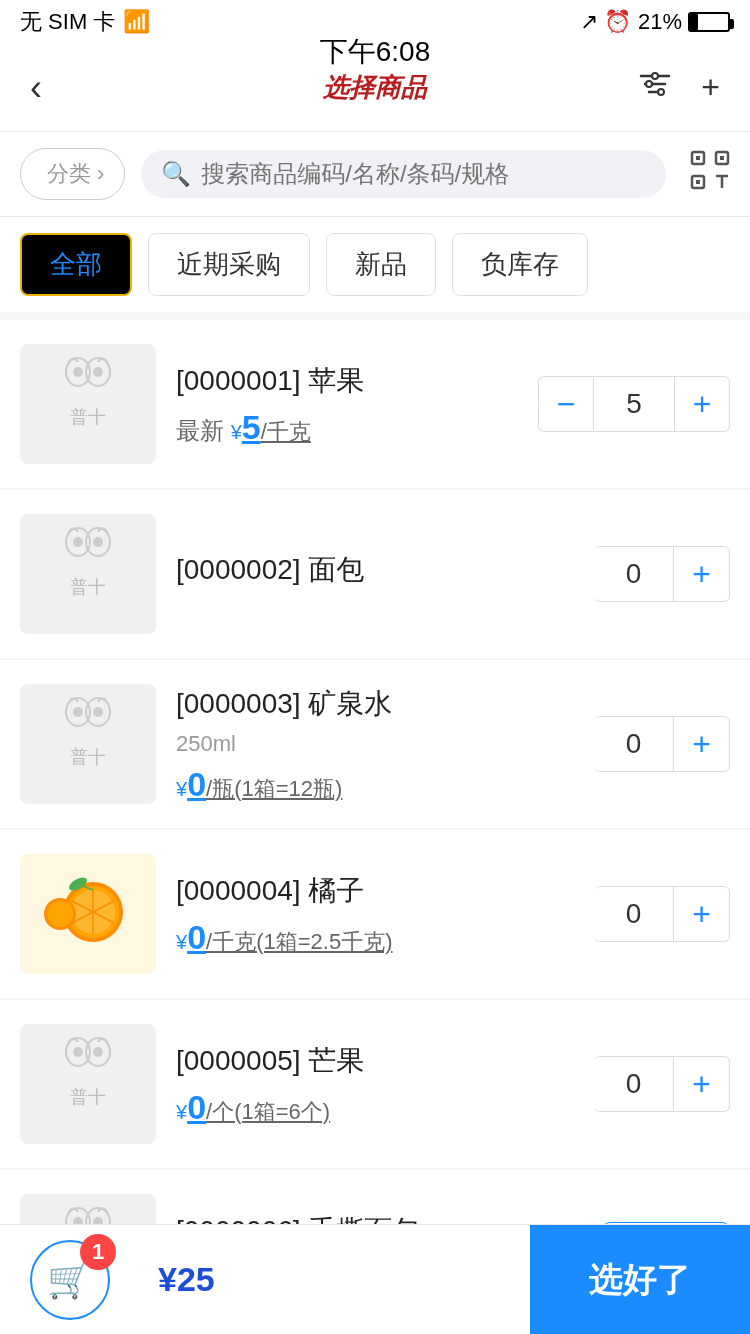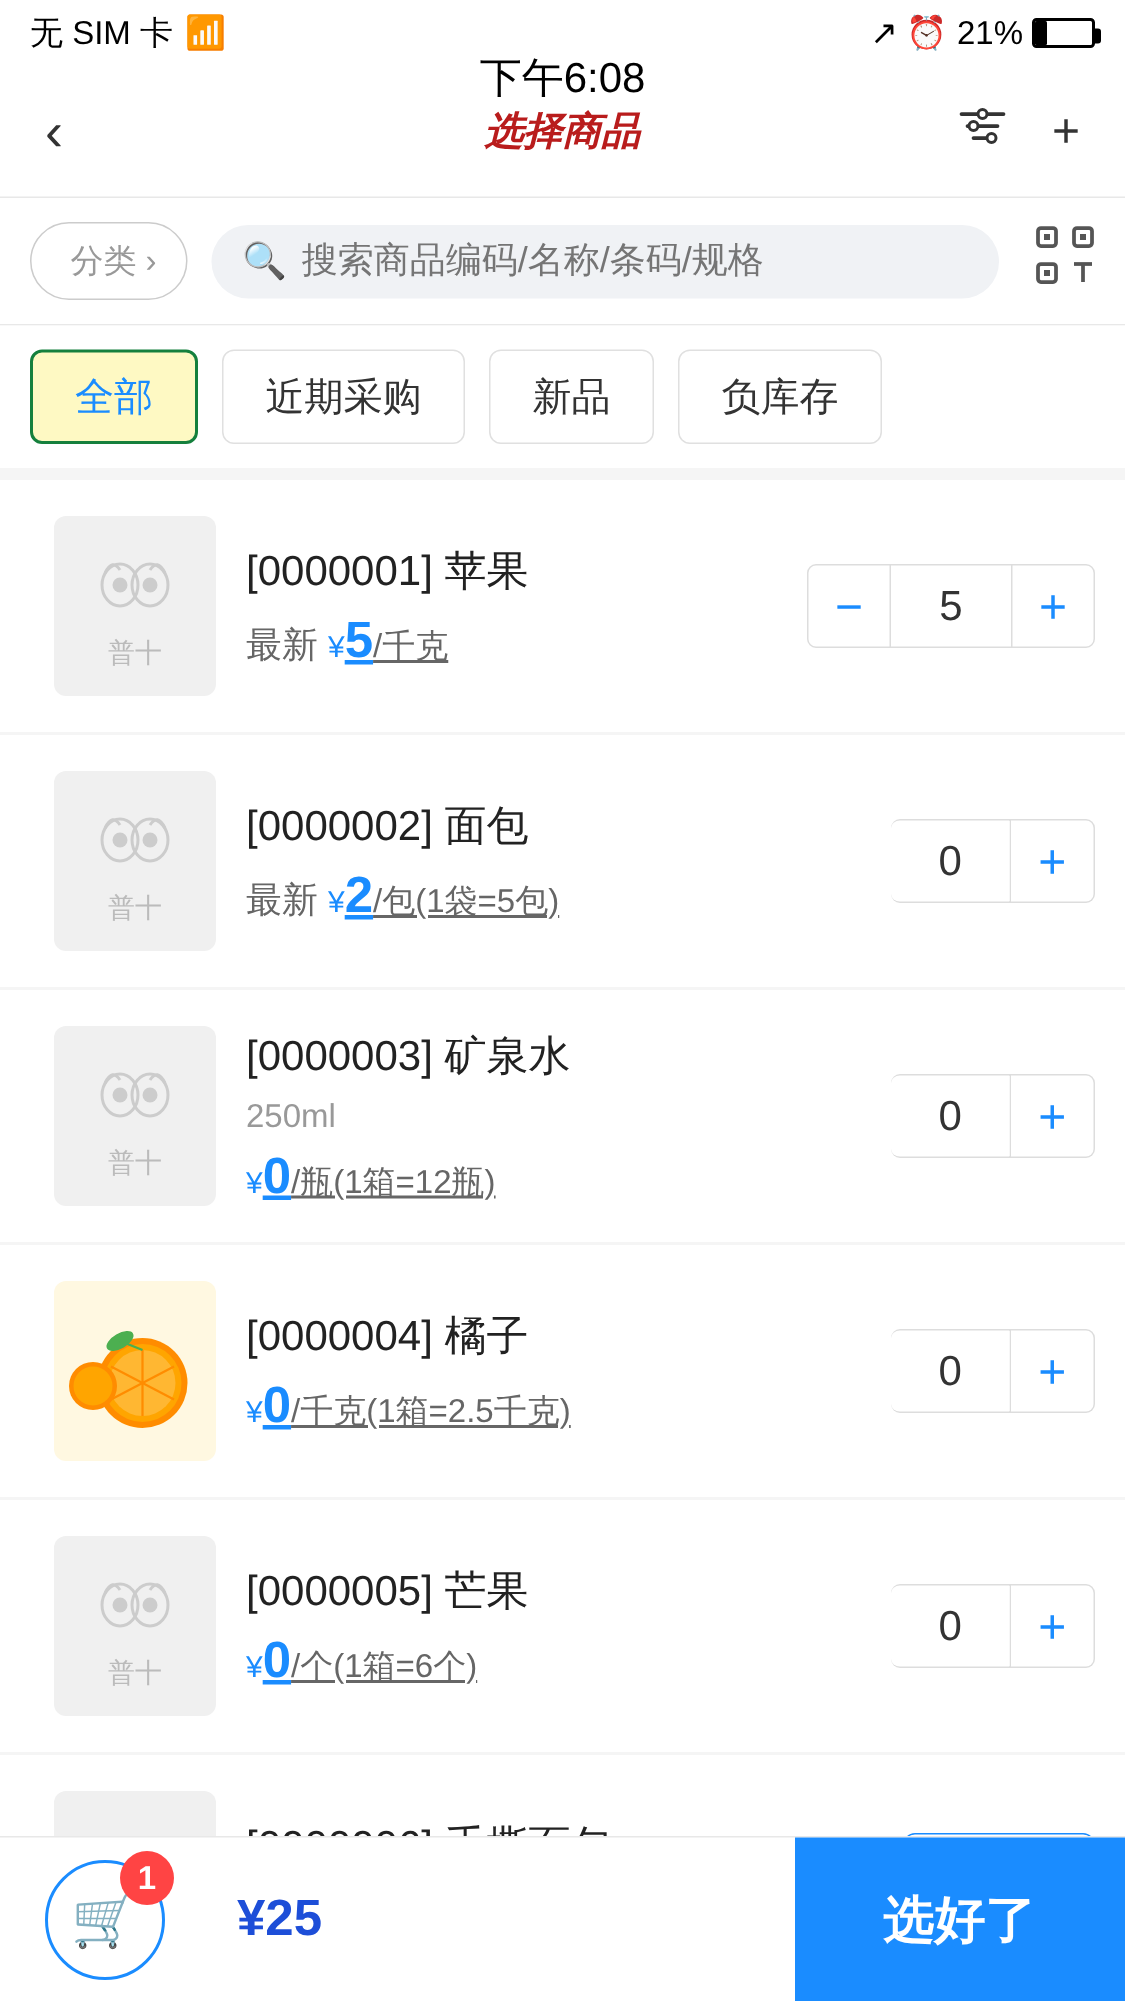--- a/index.html
+++ b/index.html
@@ -142,48 +142,46 @@
     .tab-item {
       padding: 12px 28px;
       border-radius: 8px;
       font-size: 26px;
       color: #333;
       cursor: pointer;
       border: 1px solid #e0e0e0;
       background: #fff;
     }
     .tab-item.active {
-      background: #fef9c3;
-      border: 2px solid #15803d;
+      background: #000000;
+      border: 2px solid #eab308;
       color: #1a8cff;
     }
 
     
     .product-list {
       background: #f5f5f5;
     }
     .product-item {
       background: #fff;
       margin-bottom: 2px;
       padding: 24px 20px;
       display: flex;
       align-items: center;
       gap: 20px;
     }
     .product-thumb {
-      width: 108px;
+      width: 136px;
       height: 120px;
       border-radius: 8px;
       background: #f0f0f0;
       display: flex;
-      align-items: center;
       justify-content: center;
       flex-shrink: 0;
       overflow: hidden;
-      margin-left: 16px;
     }
     .owl-placeholder {
       display: flex;
       flex-direction: column;
       align-items: center;
       gap: 4px;
     }
     .owl-eyes {
       font-size: 28px;
       color: #bbb;
@@ -439,24 +437,20 @@
             <circle cx="40" cy="28" r="5" fill="#ccc"></circle>
             <path d="M10 20 Q15 10 20 18" fill="none" stroke="#ccc" stroke-width="2"></path>
             <path d="M40 18 Q45 10 50 20" fill="none" stroke="#ccc" stroke-width="2"></path>
           </svg>
         </span>
         <span class="owl-text">普十</span>
       </div>
     </div>
     <div class="product-info">
       <div class="product-name">[0000002] 面包</div>
-      <div class="product-price">
-        <span class="price-label">最新</span>
-        <span class="price-unit"> ¥</span><span class="price-value">2</span><span class="price-suffix">/包(1袋=5包)</span>
-      </div>
     </div>
     <div class="qty-control">
       <input class="qty-input" value="0" style="border-radius: 6px 0px 0px 6px; border-right: 1.5px solid rgb(221, 221, 221);">
       <button class="qty-btn plus" style="border-left:none;">+</button>
     </div>
   </div>
 
   <div class="product-item">
     <div class="product-thumb">
       <div class="owl-placeholder">

